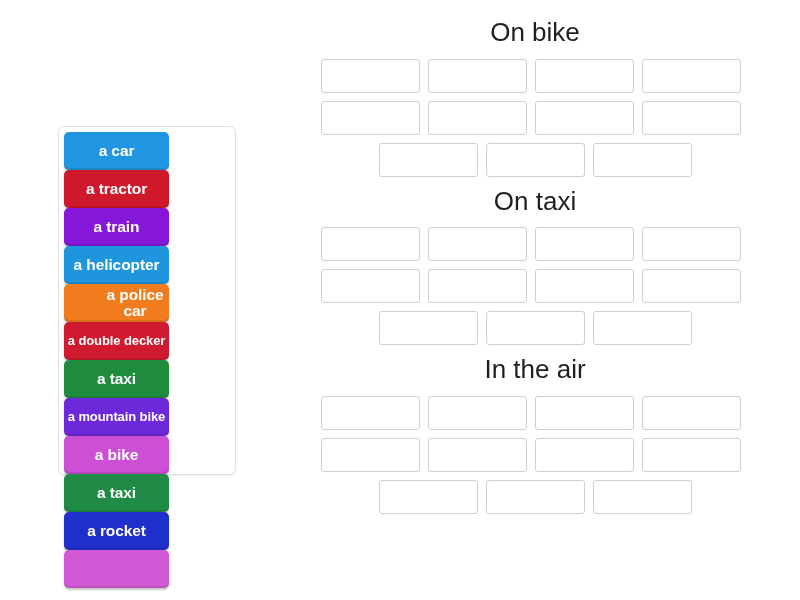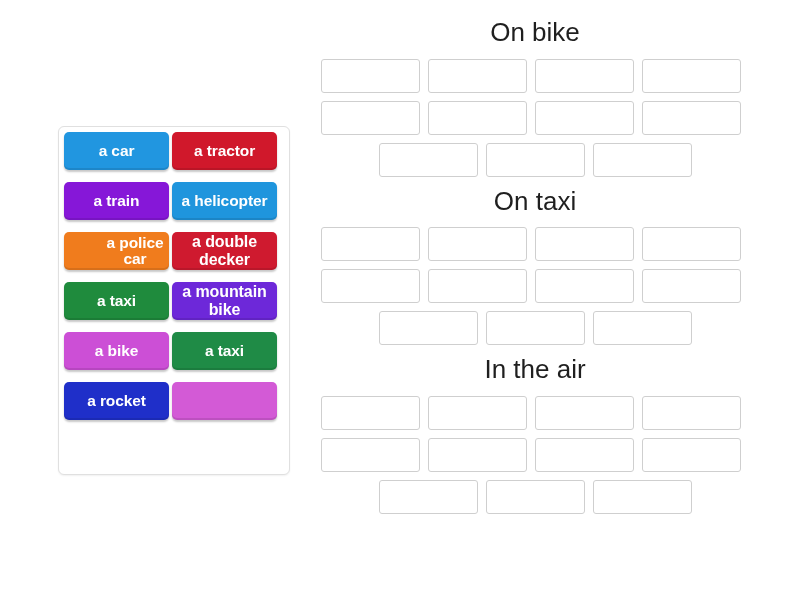--- a/index.html
+++ b/index.html
@@ -17,52 +17,52 @@
     width: 800px;
     height: 600px;
     background: #ffffff;
   }
 
   
   #tile-panel {
     position: absolute;
     left: 58px;
     top: 126px;
-    width: 232px;
+    width: 178px;
     height: 349px;
     background: #ffffff;
     border: 1px solid #e0e0e0;
     border-radius: 6px;
     box-shadow: 0 1px 2px rgba(0,0,0,0.06);
     padding: 5px 4px 5px 5px;
     display: flex;
     flex-wrap: wrap;
     align-content: flex-start;
-    gap: 12px 3px;
+    gap: 0 3px;
   }
   .tile {
     width: 105px;
     height: 38px;
     border-radius: 5px;
     display: flex;
     align-items: center;
     justify-content: center;
     text-align: center;
     color: #ffffff;
     font-weight: bold;
     font-size: 15.5px;
     line-height: 1.05;
     letter-spacing: -0.1px;
     padding: 0 3px;
     box-shadow: 0 2px 2px rgba(0,0,0,0.22), inset 0 -2px 0 rgba(0,0,0,0.10);
     cursor: move;
     user-select: none;
     overflow: hidden;
   }
-  .tile.two-line { font-size: 16px; line-height: 1.1; }
+  .tile.two-line { font-size: 13px; line-height: 1.1; }
 
   
   #categories {
     position: absolute;
     left: 300px;
     top: 18px;
     width: 470px;
   }
   .category { margin-bottom: 10px; }
   .cat-title {

